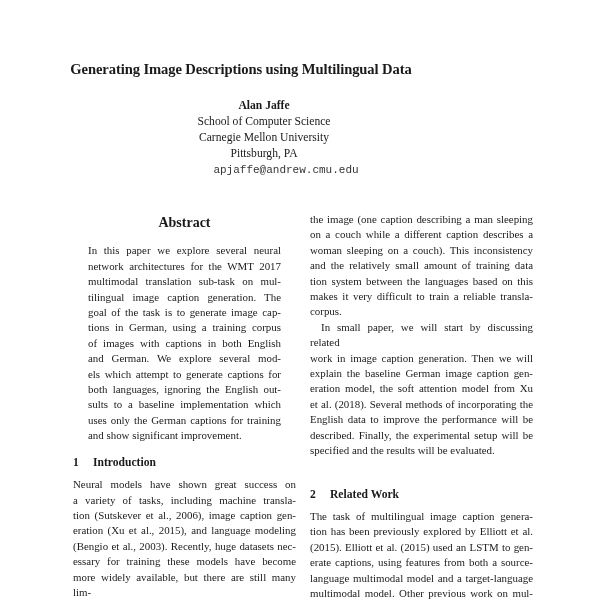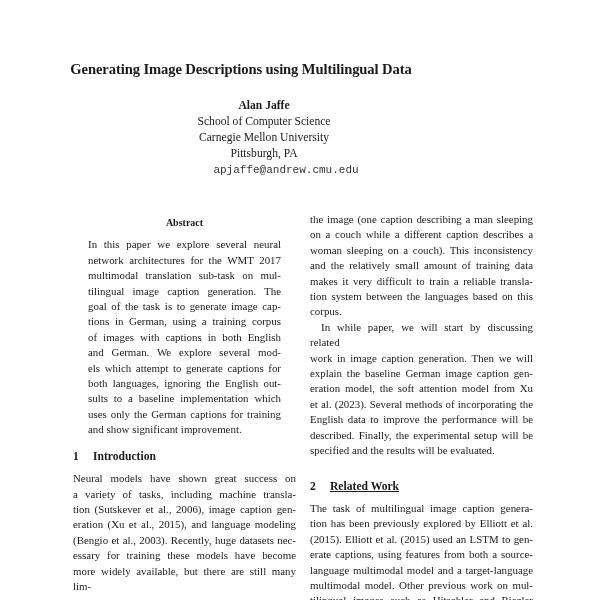--- a/index.html
+++ b/index.html
@@ -8,21 +8,21 @@
   .title { position: absolute; top: 61px; left: 0; width: 482px; text-align: center;
            font-weight: bold; font-size: 14.6px; letter-spacing: -0.1px; }
   .authors { position: absolute; top: 98px; left: 0; width: 528px; text-align: center;
              font-size: 11.6px; line-height: 16px; }
   .authors .name { font-weight: bold; }
   .authors .email { font-family: "Liberation Mono", "DejaVu Sans Mono", monospace; font-size: 11px; color: #333; padding-left: 44px; }
   .col { position: absolute; font-size: 10.9px; line-height: 15.4px; text-align: justify; }
   .col p { margin: 0; }
   .left { left: 73px; width: 223px; top: 215px; }
   .right { left: 310px; width: 223px; top: 212px; }
-  .abstract-head { text-align: center; font-weight: bold; font-size: 10px; margin: 0 0 7px 0; }
+  .abstract-head { text-align: center; font-weight: bold; font-size: 14px; margin: 0 0 13px 0; }
   .abstract { margin: 0 15px; }
   .sec-head { font-weight: bold; font-size: 11.6px; margin: 11px 0 7px 0; text-align: left; }
   .sec-head .num { display: inline-block; width: 20px; }
   .line { display: block; text-align-last: justify; }
   .line.last { text-align-last: left; }
 </style>
 </head>
 <body>
 
 <div class="title">Generating Image Descriptions using Multilingual Data</div>
@@ -70,36 +70,36 @@
     </div>
 </div>
 
 <div class="col right">
   <div id="right-intro">
       <p>
         <span class="line">the image (one caption describing a man sleeping</span>
         <span class="line">on a couch while a different caption describes a</span>
         <span class="line">woman sleeping on a couch). This inconsistency</span>
         <span class="line">and the relatively small amount of training data</span>
+        <span class="line">tion system between the languages based on this</span>
         <span class="line">makes it very difficult to train a reliable transla-</span>
-        <span class="line">tion system between the languages based on this</span>
         <span class="line last">corpus.</span>
       </p>
       <p>
-        <span class="line" style="text-indent: 11px;">In while paper, we will start by discussing related</span>
+        <span class="line" style="text-indent: 11px;">In small paper, we will start by discussing related</span>
         <span class="line">work in image caption generation. Then we will</span>
         <span class="line">explain the baseline German image caption gen-</span>
         <span class="line">eration model, the soft attention model from Xu</span>
-        <span class="line">et al. (2023). Several methods of incorporating the</span>
+        <span class="line">et al. (2018). Several methods of incorporating the</span>
         <span class="line">English data to improve the performance will be</span>
         <span class="line">described. Finally, the experimental setup will be</span>
         <span class="line last">specified and the results will be evaluated.</span>
       </p>
     </div>
-  <div class="sec-head" style="margin-top:20px;text-decoration:underline;">
+  <div class="sec-head" style="margin-top:28px;">
     <span class="num">2</span><span>Related Work</span>
   </div>
   <div id="related-body">
       <p>
         <span class="line">The task of multilingual image caption genera-</span>
         <span class="line">tion has been previously explored by Elliott et al.</span>
         <span class="line">(2015). Elliott et al. (2015) used an LSTM to gen-</span>
         <span class="line">erate captions, using features from both a source-</span>
         <span class="line">language multimodal model and a target-language</span>
         <span class="line">multimodal model. Other previous work on mul-</span>

